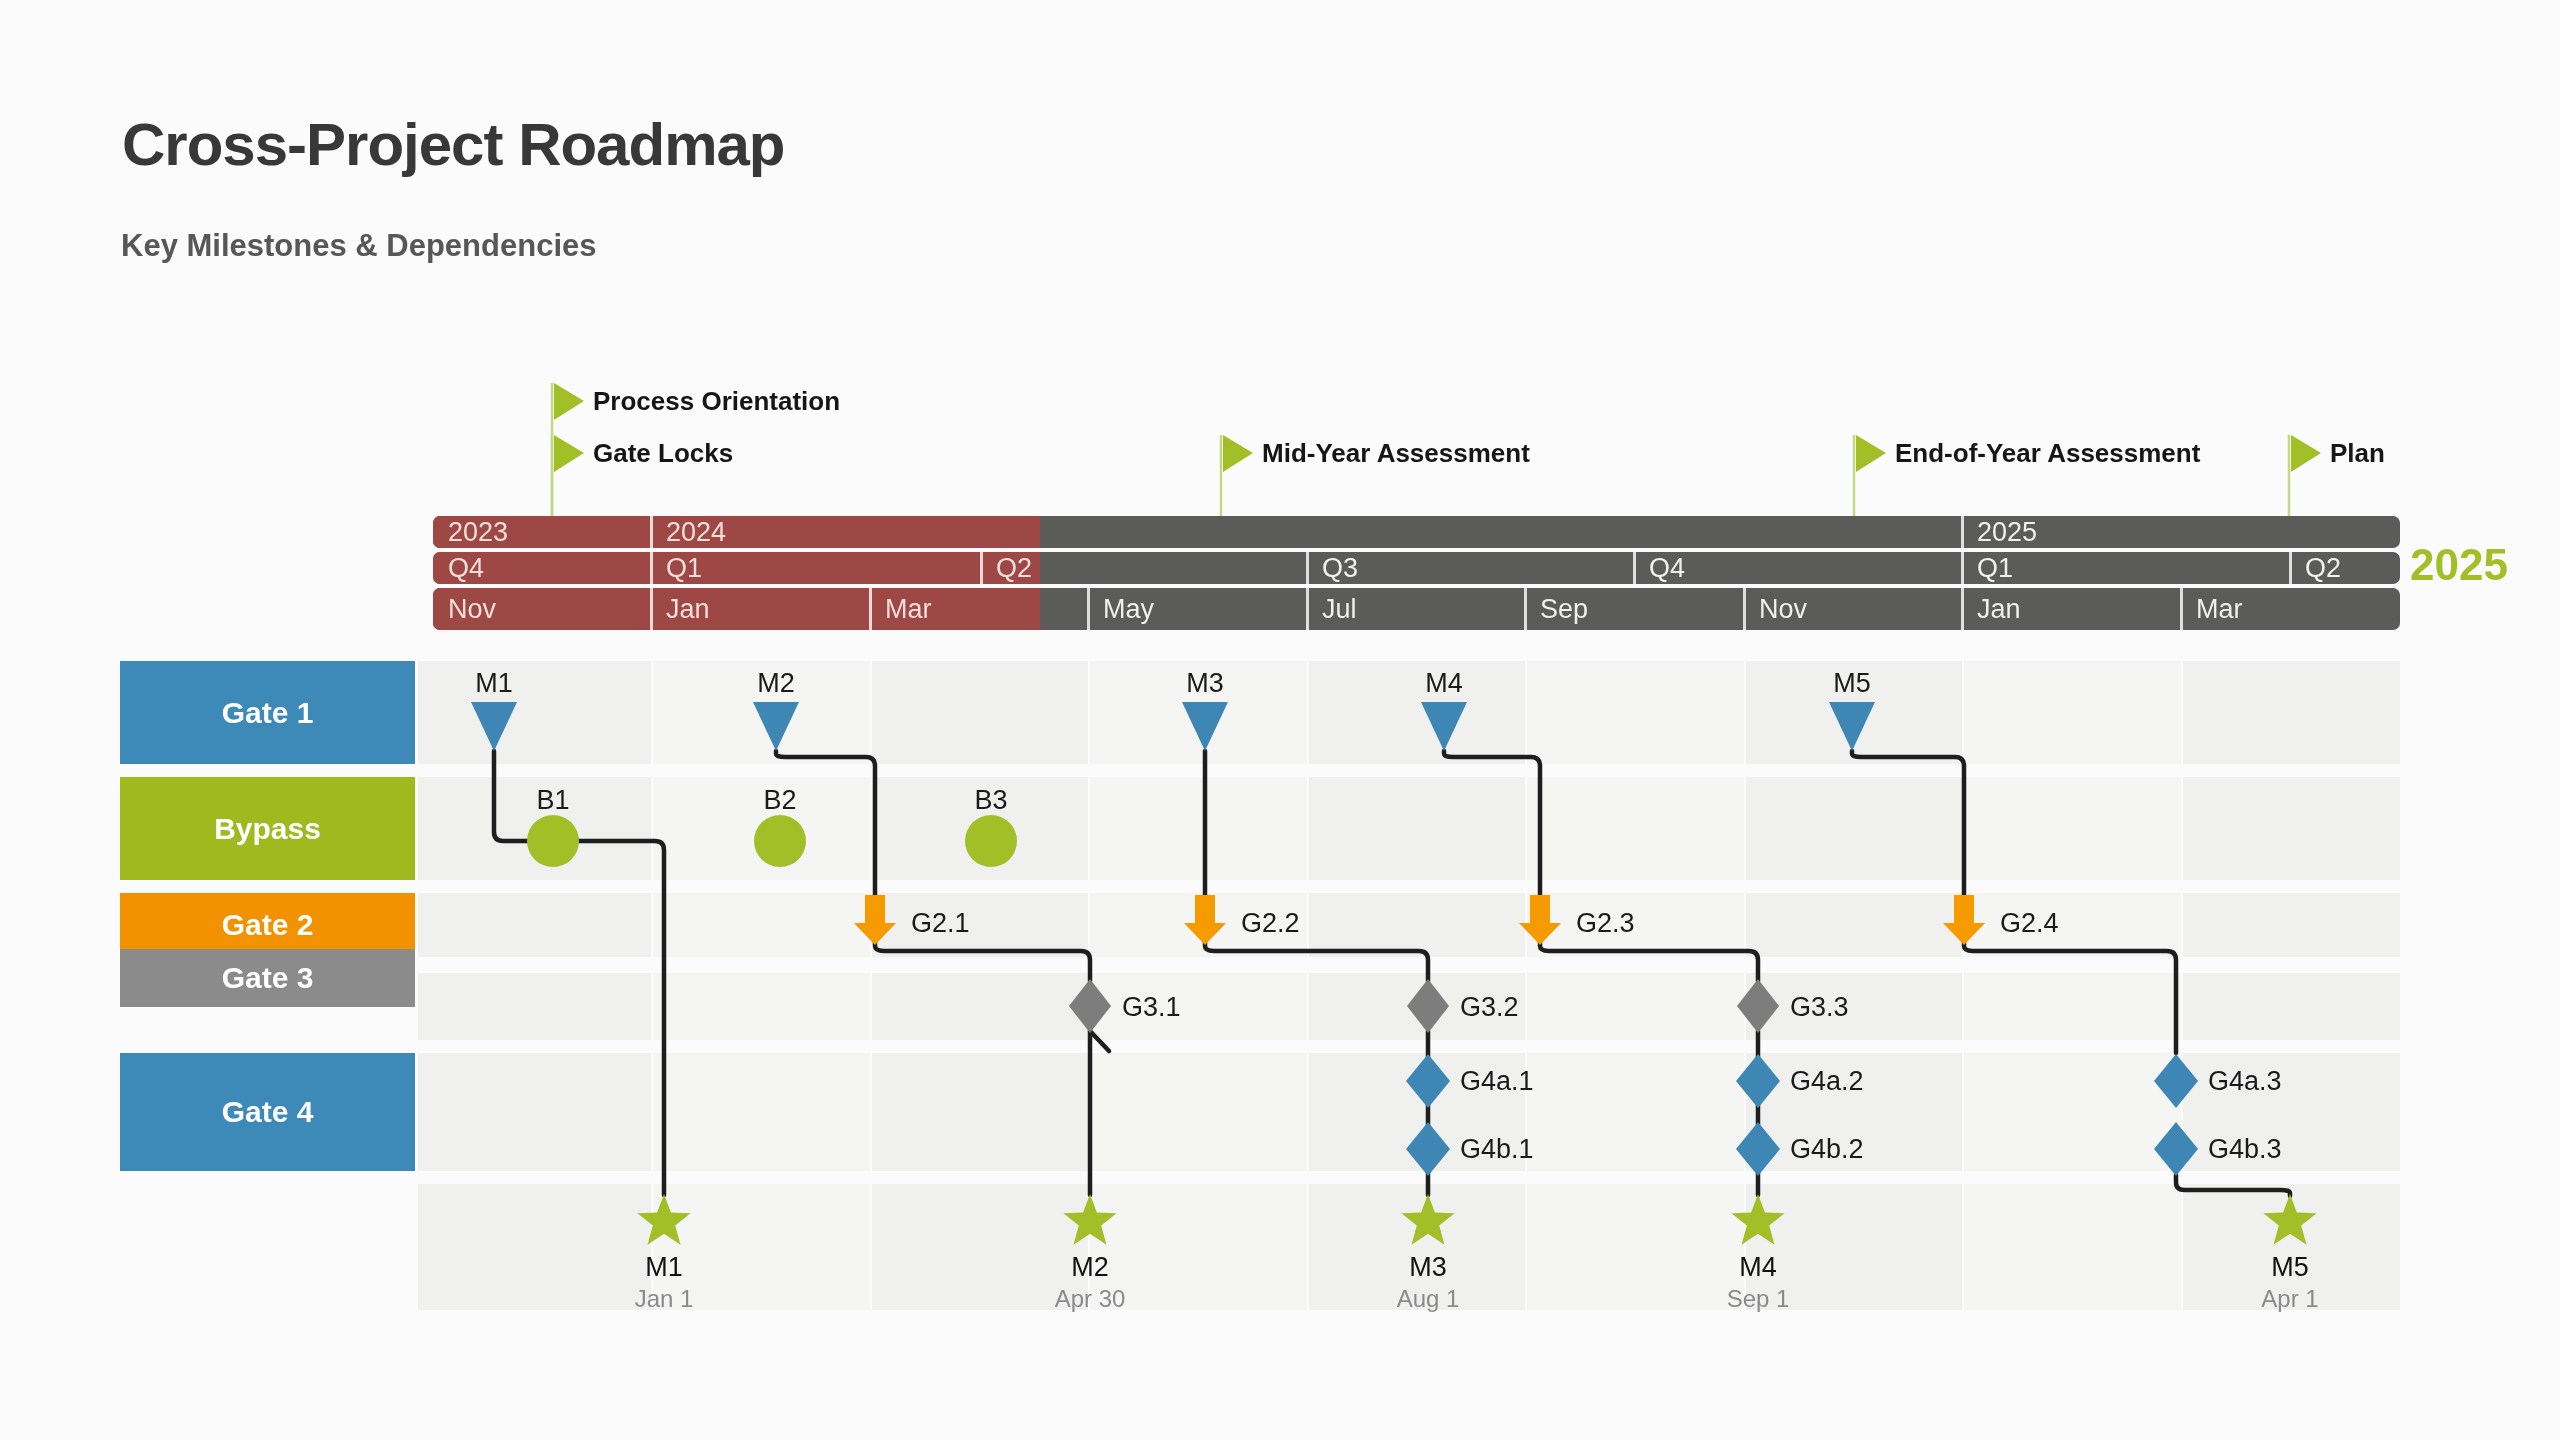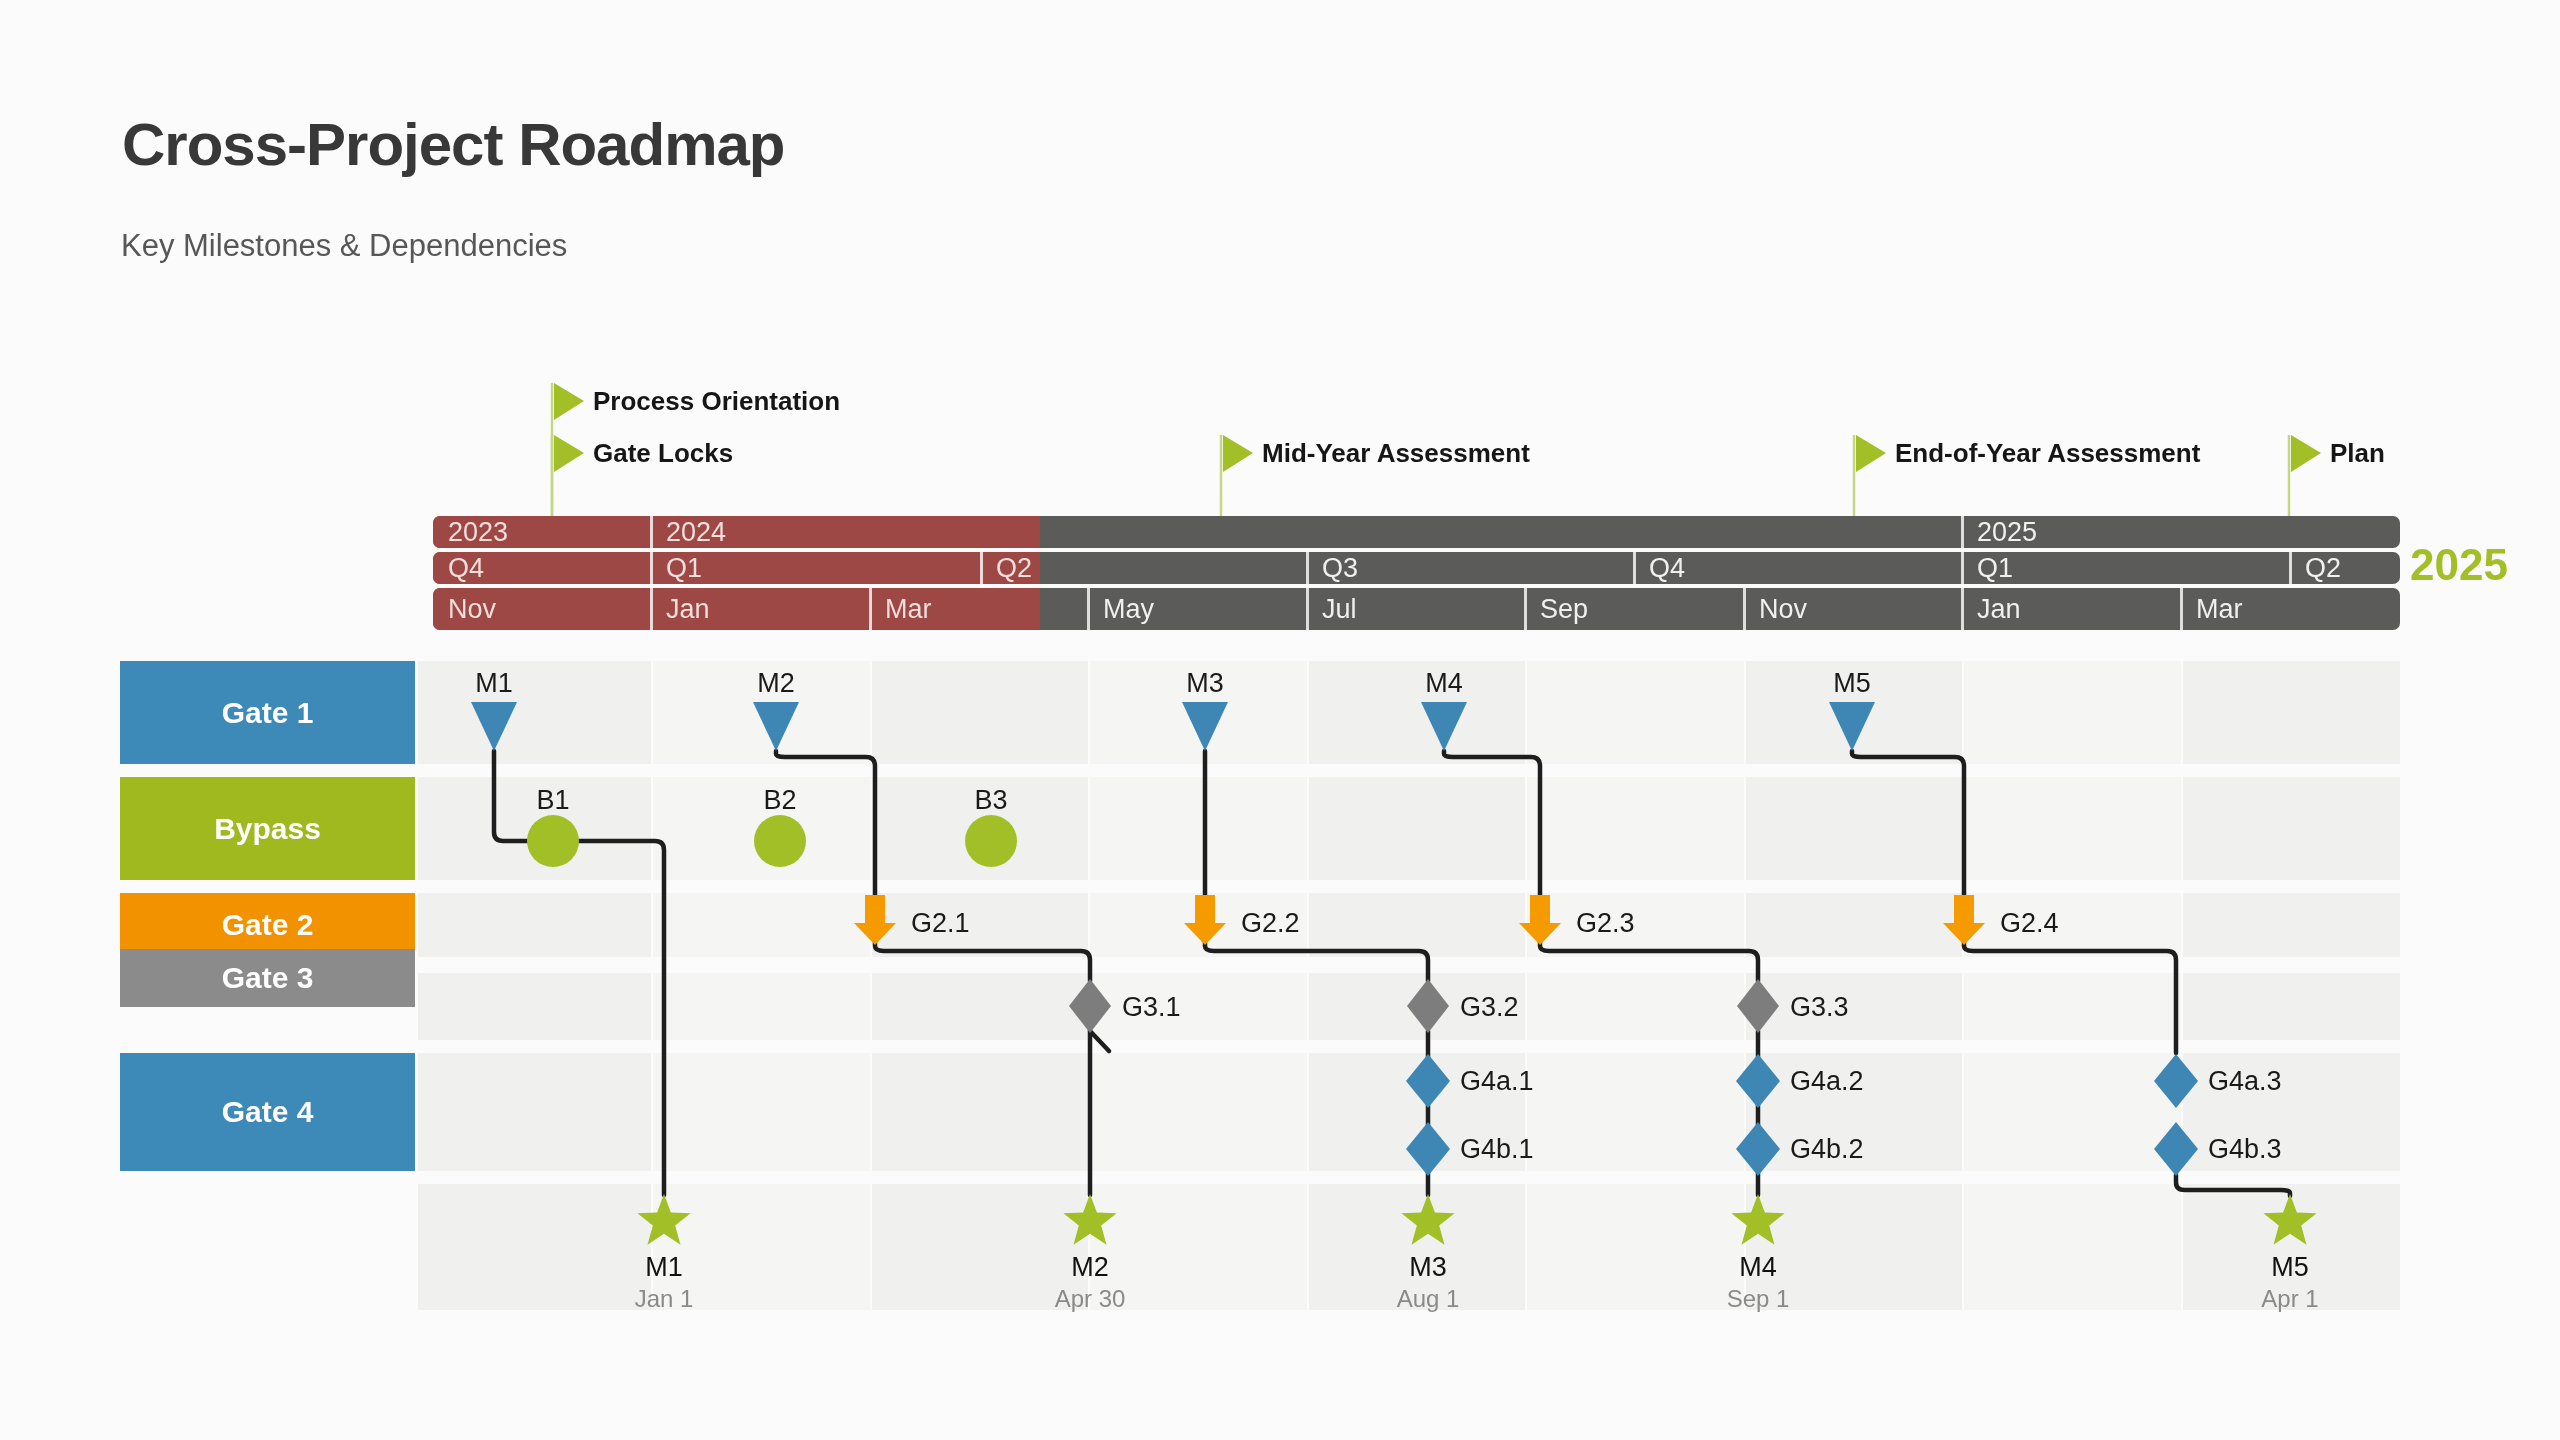--- a/index.html
+++ b/index.html
@@ -1,20 +1,20 @@
 <!DOCTYPE html>
 <html><head>
 <meta charset="utf-8">
 <style>
   html,body{margin:0;padding:0;background:#fbfbfc;}
   .page{position:relative;width:2560px;height:1440px;background:#fbfbfc;overflow:hidden;
         font-family:"Liberation Sans","DejaVu Sans",sans-serif;}
   .title{position:absolute;left:118px;top:106px;font-size:60px;font-weight:700;color:#383838;
          letter-spacing:-1px;margin:4px;}
-  .subtitle{position:absolute;left:121px;top:228px;font-size:31px;color:#575757;}
+  .subtitle{position:absolute;left:121px;top:228px;font-size:31px;color:#575757;font-weight:bold;}
   .side-year{position:absolute;left:2410px;top:540px;font-size:44px;font-weight:700;color:#a3bf27;}
   .layer{position:absolute;left:0;top:0;width:2560px;height:1440px;}
   #rows-layer{z-index:1;}
   #header-layer{z-index:2;}
   #shapes-layer{z-index:3;pointer-events:none;}
   #labels-layer{z-index:4;}
   .row-label-box{position:absolute;left:120px;width:295px;display:flex;align-items:center;
                  justify-content:center;color:#ffffff;font-size:30px;font-weight:700;}
   .band{position:absolute;left:418px;width:1982px;}
   .band-cell{position:absolute;top:0;height:100%;}

